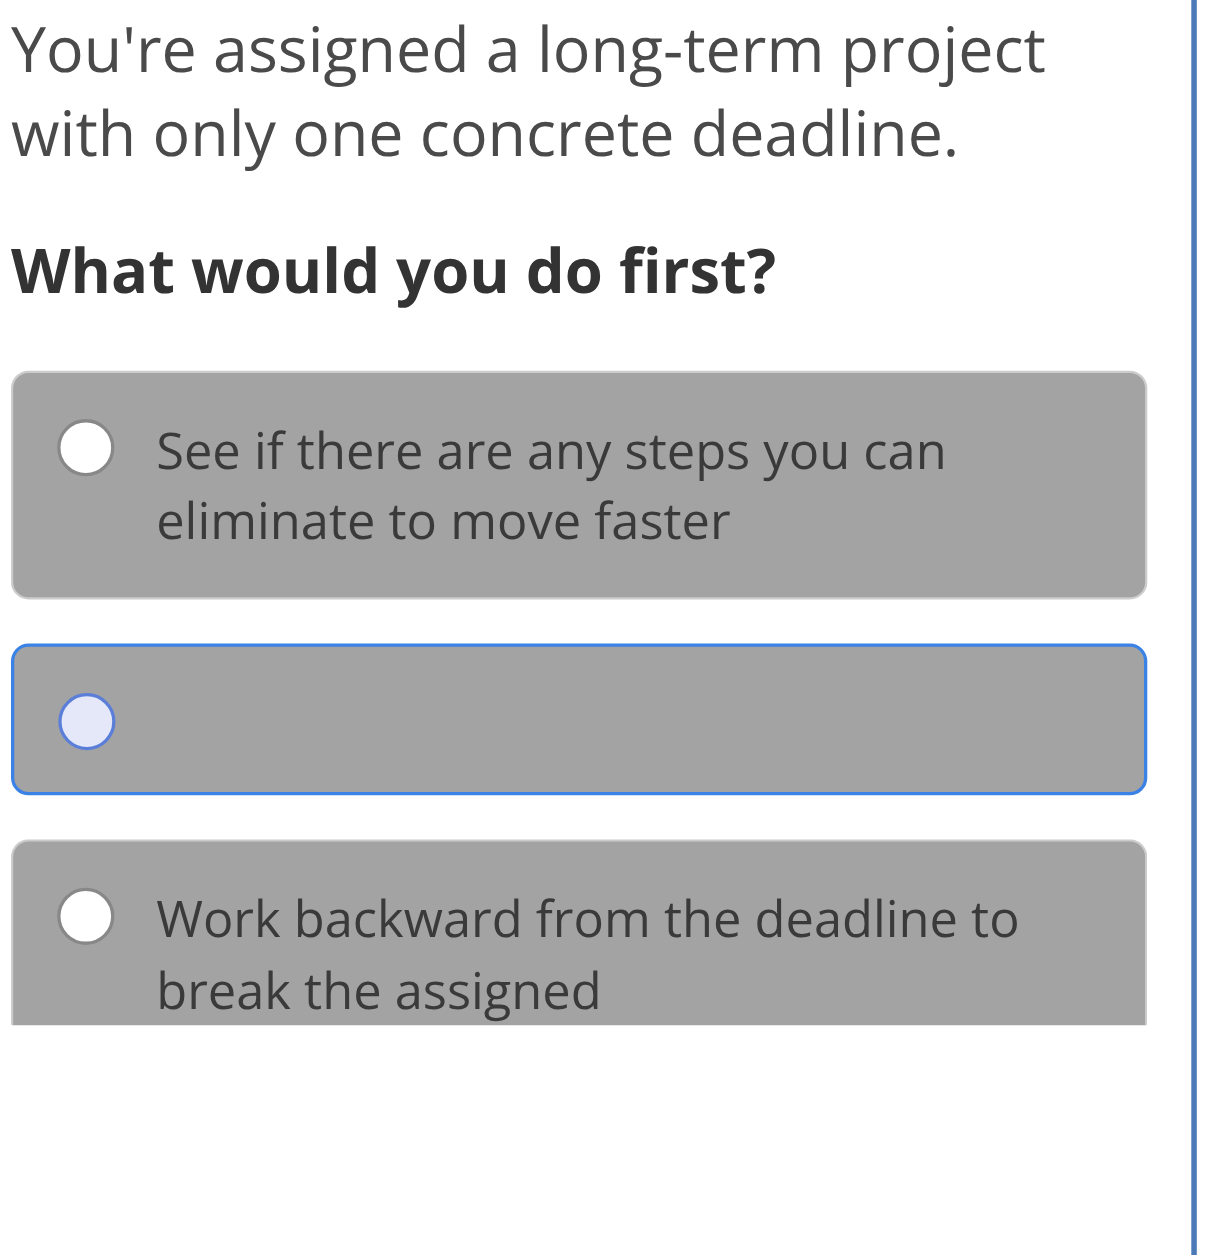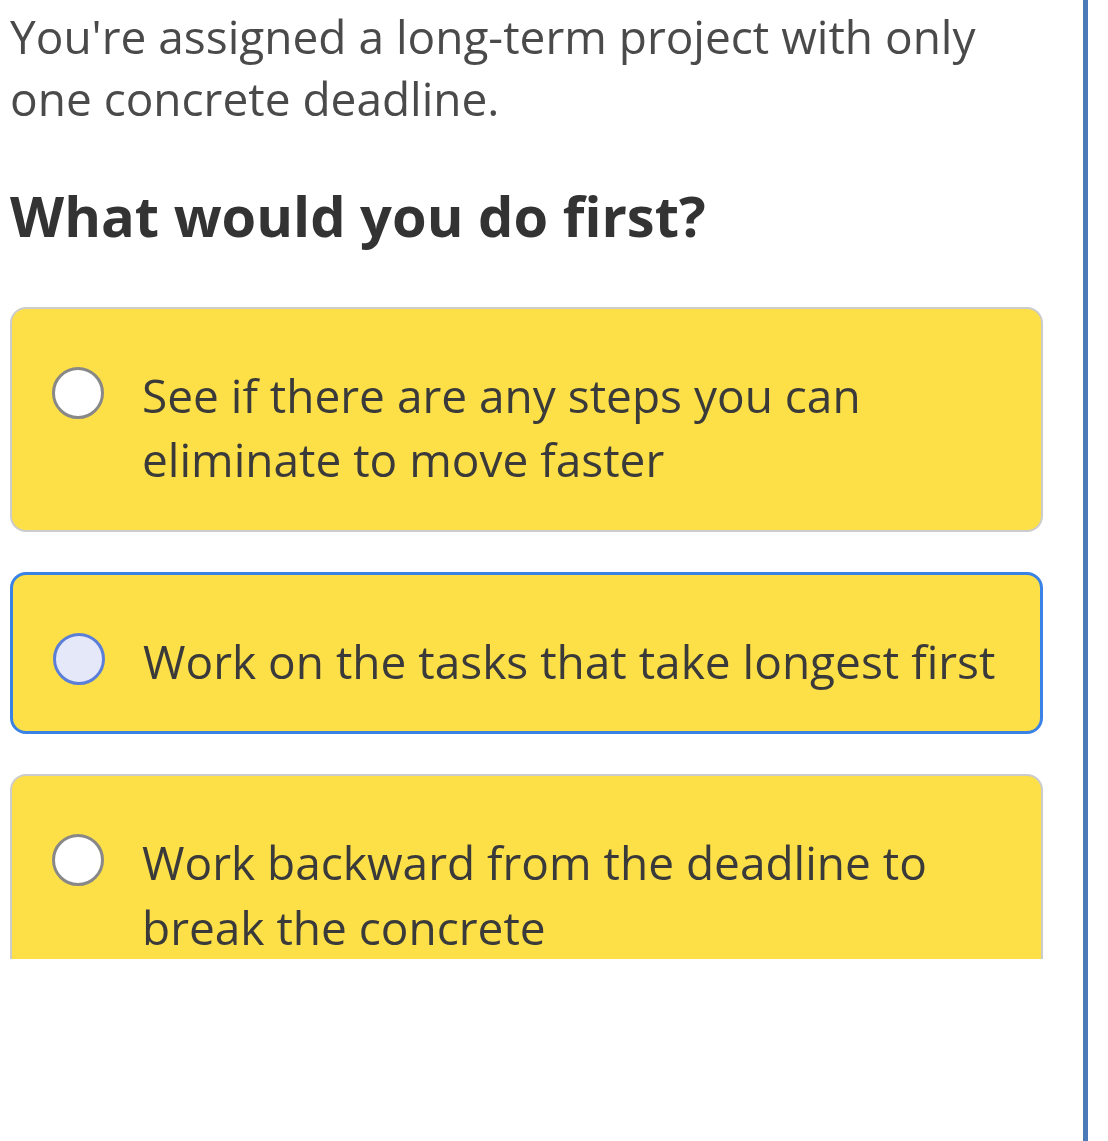--- a/index.html
+++ b/index.html
@@ -16,21 +16,21 @@
       overflow: hidden;
       position: relative;
     }
     .content {
       width: 100%;
       border-right: 5px solid #4a7ab8;
       padding-right: 40px;
       height: 100%;
     }
     .scenario-text {
-      font-size: 46px;
+      font-size: 57px;
       line-height: 1.35;
       color: #4a4a4a;
       font-weight: 400;
       margin-bottom: 50px;
       padding-top: 5px;
     }
     .question-text {
       font-size: 56px;
       line-height: 1.3;
       color: #333333;
@@ -38,26 +38,26 @@
       margin-bottom: 55px;
     }
     .options {
       display: flex;
       flex-direction: column;
       gap: 40px;
     }
     .option {
       border: 2px solid #cccccc;
       border-radius: 16px;
-      padding: 54px 40px 38px 40px;
+      padding: 38px 40px 38px 40px;
       display: flex;
       align-items: flex-start;
       gap: 38px;
       cursor: pointer;
-      background: #fde047;
+      background: #a3a3a3;
     }
     .option.selected {
       border: 3px solid #3b82e6;
     }
     .radio {
       width: 52px;
       height: 52px;
       border: 3px solid #888888;
       border-radius: 50%;
       flex-shrink: 0;
@@ -89,21 +89,20 @@
   <p class="question-text">What would you do first?</p>
 
   <div class="options">
     <div class="option">
       <div class="radio"></div>
       <div class="option-label">See if there are any steps you can eliminate to move faster</div>
     </div>
 
     <div class="option selected">
       <div class="radio"></div>
-      <div class="option-label">Work on the tasks that take longest first</div>
     </div>
 
     <div class="option option-partial">
       <div class="radio"></div>
-      <div class="option-label">Work backward from the deadline to break the concrete</div>
+      <div class="option-label">Work backward from the deadline to break the assigned</div>
     </div>
   </div>
 </div>
 
 </body></html>

